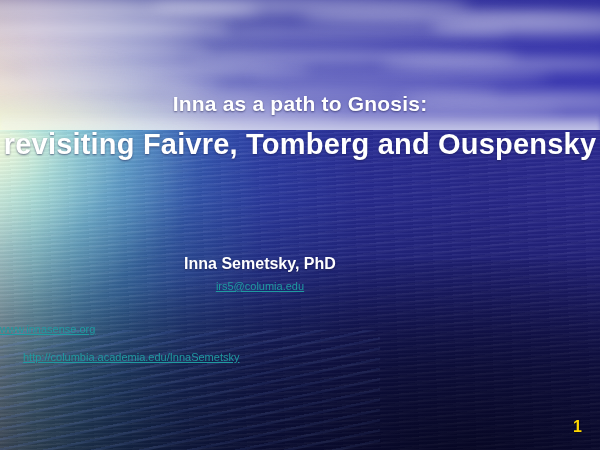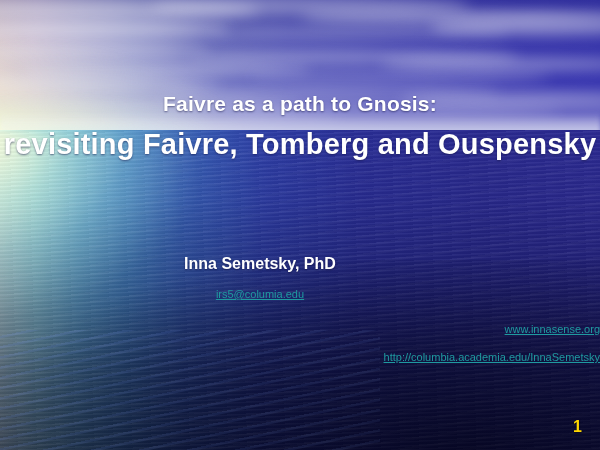--- a/index.html
+++ b/index.html
@@ -217,26 +217,26 @@
   }
   .link {
     display: inline-block;
     color: #1f9aa0;
     font-size: 11px;
     line-height: 17px;
     text-decoration: underline;
     text-underline-offset: 1px;
     white-space: nowrap;
   }
-  .email-row { margin-top: 10px; }
+  .email-row { margin-top: 2px; }
 
   .links-block {
     position: absolute;
     left: 0; top: 319px; width: 600px;
-    text-align: right;
+    text-align: left;
   }
   .links-block .row2 { margin-top: 9px; padding-left: 23px; }
 
   .page-number {
     position: absolute;
     right: 18px; bottom: 14px;
     color: #ffd700;
     font-weight: bold;
     font-size: 16px;
     line-height: 18px;
@@ -278,21 +278,21 @@
     <div class="sea-glint"></div>
     <div class="ripples"></div>
     <div class="ripples2"></div>
     <div class="wave-streaks"></div>
     <div class="sea-dark"></div>
   </div>
 
   <div class="content">
 
     <div class="title-block">
-      <div class="title-line l1">Faivre as a path to Gnosis:</div>
+      <div class="title-line l1">Inna as a path to Gnosis:</div>
       <div class="title-line l2">revisiting Faivre, Tomberg and Ouspensky</div>
     </div>
 
     <div class="author-block">
       <div class="author-name">Inna Semetsky, PhD</div>
       <div class="email-row">
         <span class="link">irs5@columia.edu</span>
       </div>
     </div>
 

